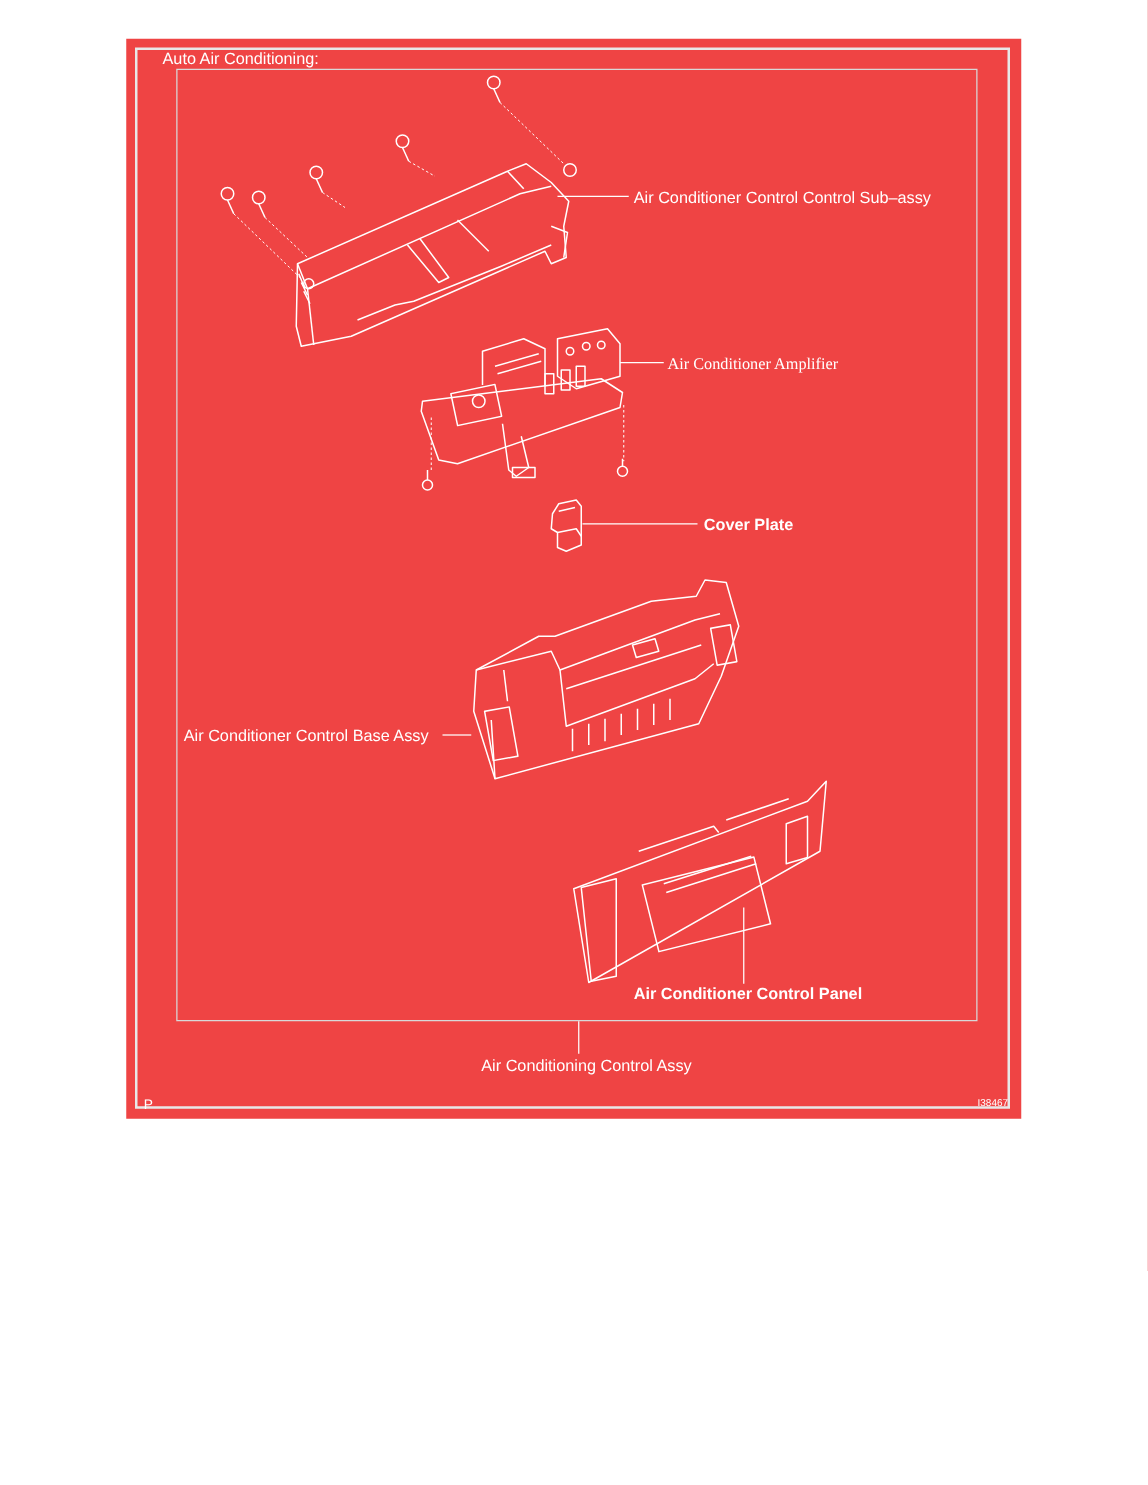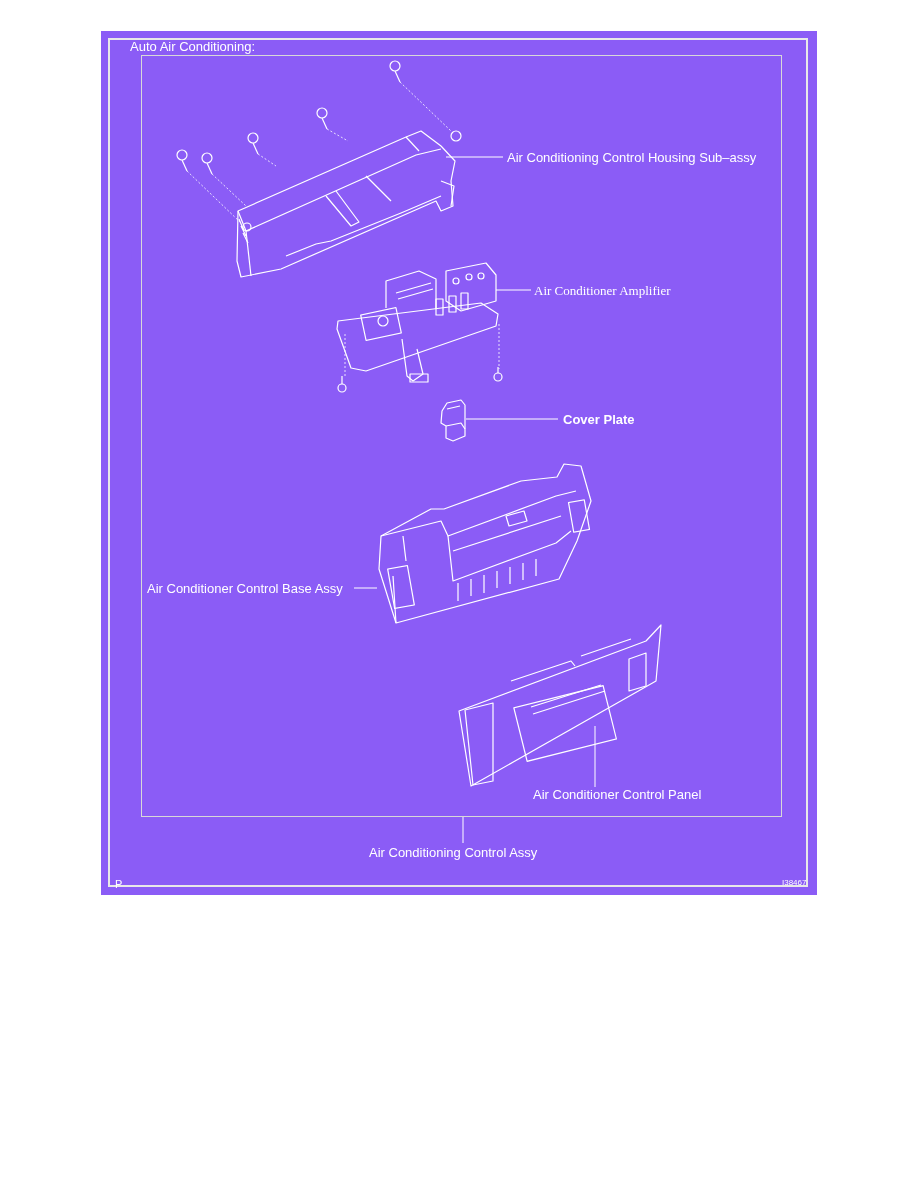--- a/index.html
+++ b/index.html
@@ -1,18 +1,18 @@
 <!DOCTYPE html>
 <html><head>
 <meta charset="utf-8">
 <style>
   html, body { margin: 0; padding: 0; background: #ffffff; }
   body { width: 918px; height: 1188px; position: relative; overflow: hidden;
          font-family: "Liberation Sans", sans-serif; }
-  .panel { position: absolute; left: 101px; top: 31px; width: 716px; height: 864px; background: #8b5cf6; }
+  .panel { position: absolute; left: 101px; top: 31px; width: 716px; height: 864px; background: #ef4444; }
   .outer-border { position: absolute; left: 7px; top: 7px; width: 700px; height: 849px;
                   border: 2px solid #e8e8e8; box-sizing: border-box; }
   .content-frame { position: absolute; left: 40px; top: 24px; width: 641px; height: 762px;
                    border: 1px solid #d8d8d8; box-sizing: border-box; }
   .label { position: absolute; color: #fff; font-size: 13px; white-space: nowrap; line-height: 1; }
   .small { font-size: 11px; }
   .tiny { font-size: 8px; }
   svg.art { position: absolute; left: 0; top: 0; }
 </style>
 </head>
@@ -117,22 +117,22 @@
 
     <g stroke-width="1">
       <line x1="345" y1="126" x2="402" y2="126"></line>
       <line x1="395" y1="259" x2="430" y2="259"></line>
       <line x1="365" y1="388" x2="457" y2="388"></line>
       <line x1="253" y1="557" x2="276" y2="557"></line>
       <line x1="362" y1="786" x2="362" y2="812"></line>
     </g>
   </svg>
 
-  <span class="label" style="left:406px; top:120px;">Air Conditioning Control Housing Sub–assy</span>
+  <span class="label" style="left:406px; top:120px;">Air Conditioner Control Control Sub–assy</span>
   <span class="label" style="left:433px; top:253px;font-family:Liberation Serif, serif;">Air Conditioner Amplifier</span>
   <span class="label" style="left:462px; top:382px;font-weight:bold;">Cover Plate</span>
   <span class="label" style="left:46px; top:551px;text-align:right;">Air Conditioner Control Base Assy</span>
-  <span class="label" style="left:432px; top:757px;">Air Conditioner Control Panel</span>
+  <span class="label" style="left:406px; top:757px;font-weight:bold;">Air Conditioner Control Panel</span>
 
-  <span class="label" style="left:268px; top:815px;">Air Conditioning Control Assy</span>
+  <span class="label" style="left:284px; top:815px;">Air Conditioning Control Assy</span>
   <span class="label small" style="left:14px; top:848px;">P</span>
   <span class="label tiny" style="left:681px; top:848px;">I38467</span>
 </div>
 
 </body></html>

